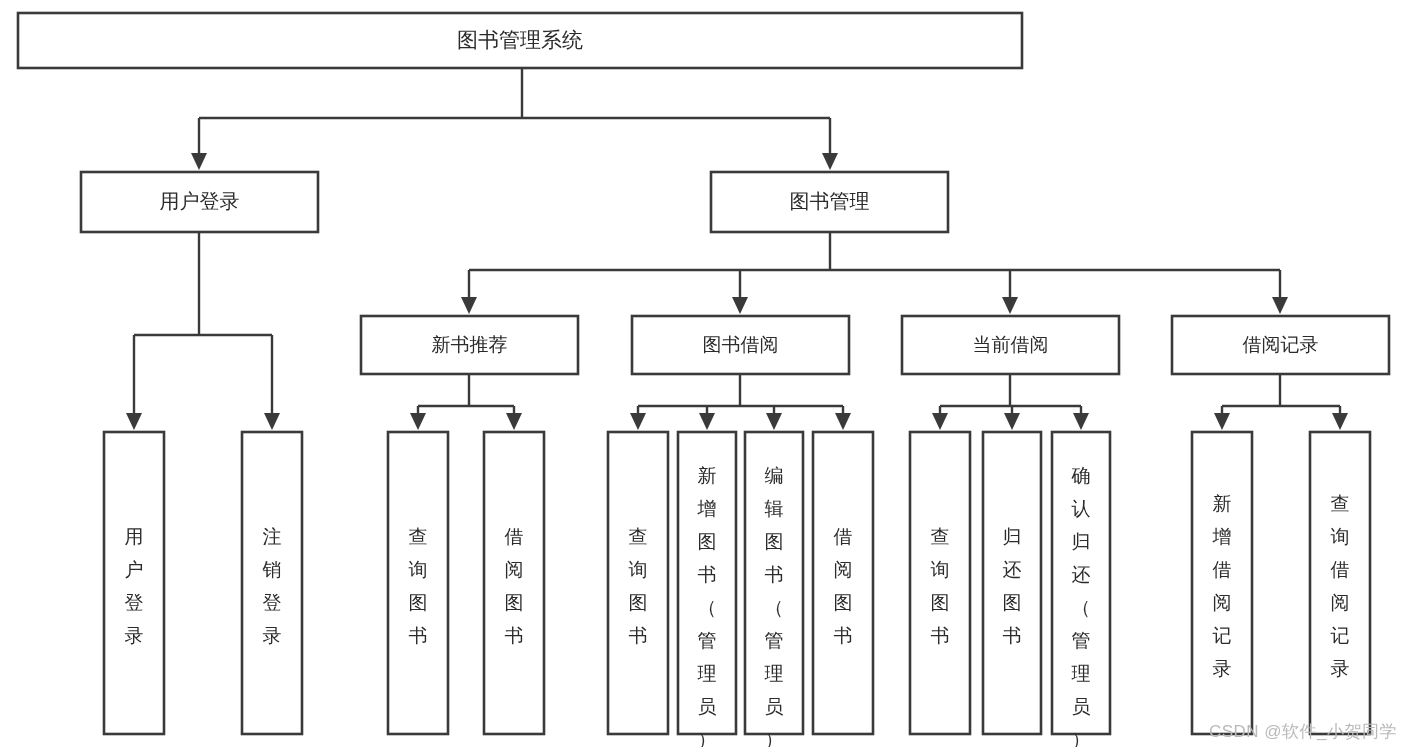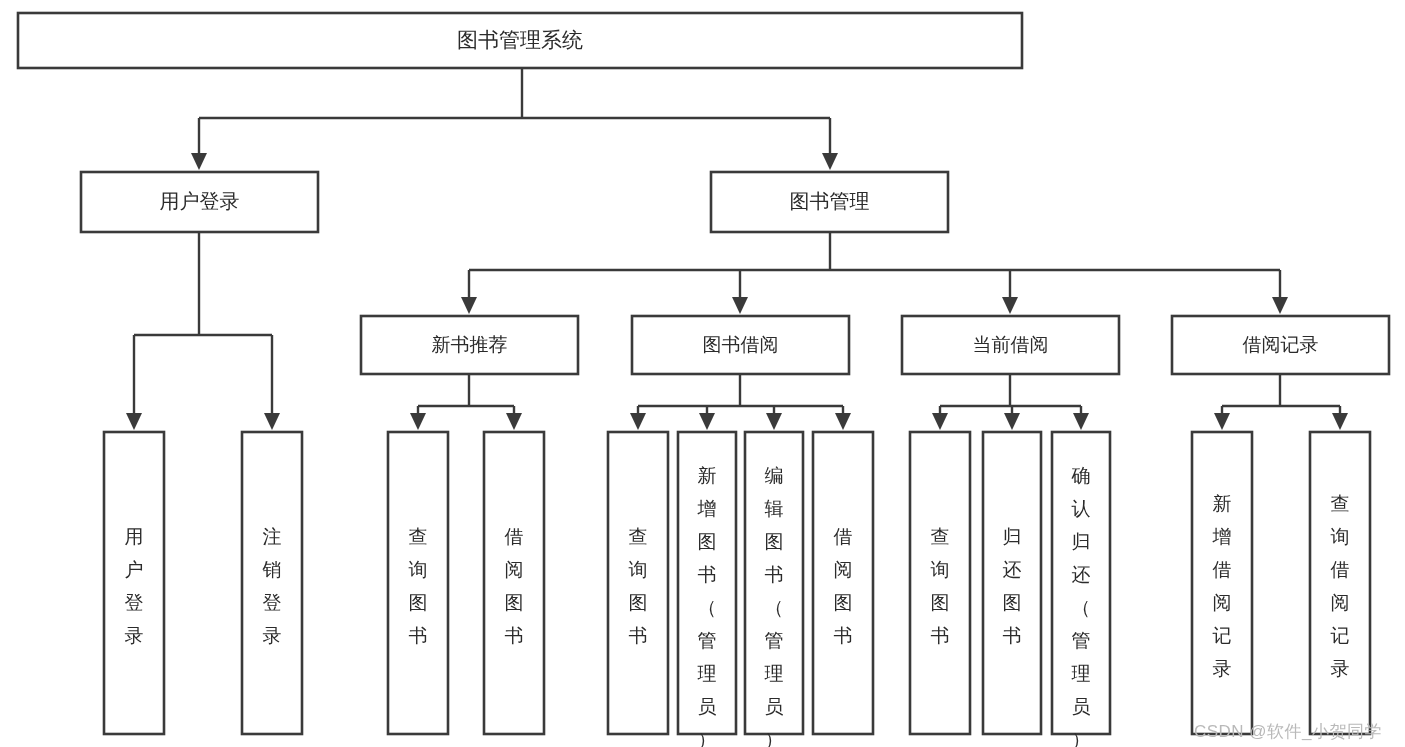--- a/index.html
+++ b/index.html
@@ -40,21 +40,21 @@
   .link{
     stroke:#3a3a3a;
     stroke-width:2.4;
     fill:none;
     stroke-linecap:butt;
   }
   .arrow-head{fill:#3a3a3a;stroke:none;}
 
   .watermark{
     position:absolute;
-    right:23px;
+    right:8px;
     bottom:4px;
     font-family:"Liberation Sans","DejaVu Sans",sans-serif;
     font-size:17px;
     color:#b9b9b9;
     letter-spacing:.5px;
     white-space:nowrap;
     user-select:none;
   }
 </style>
 </head>

